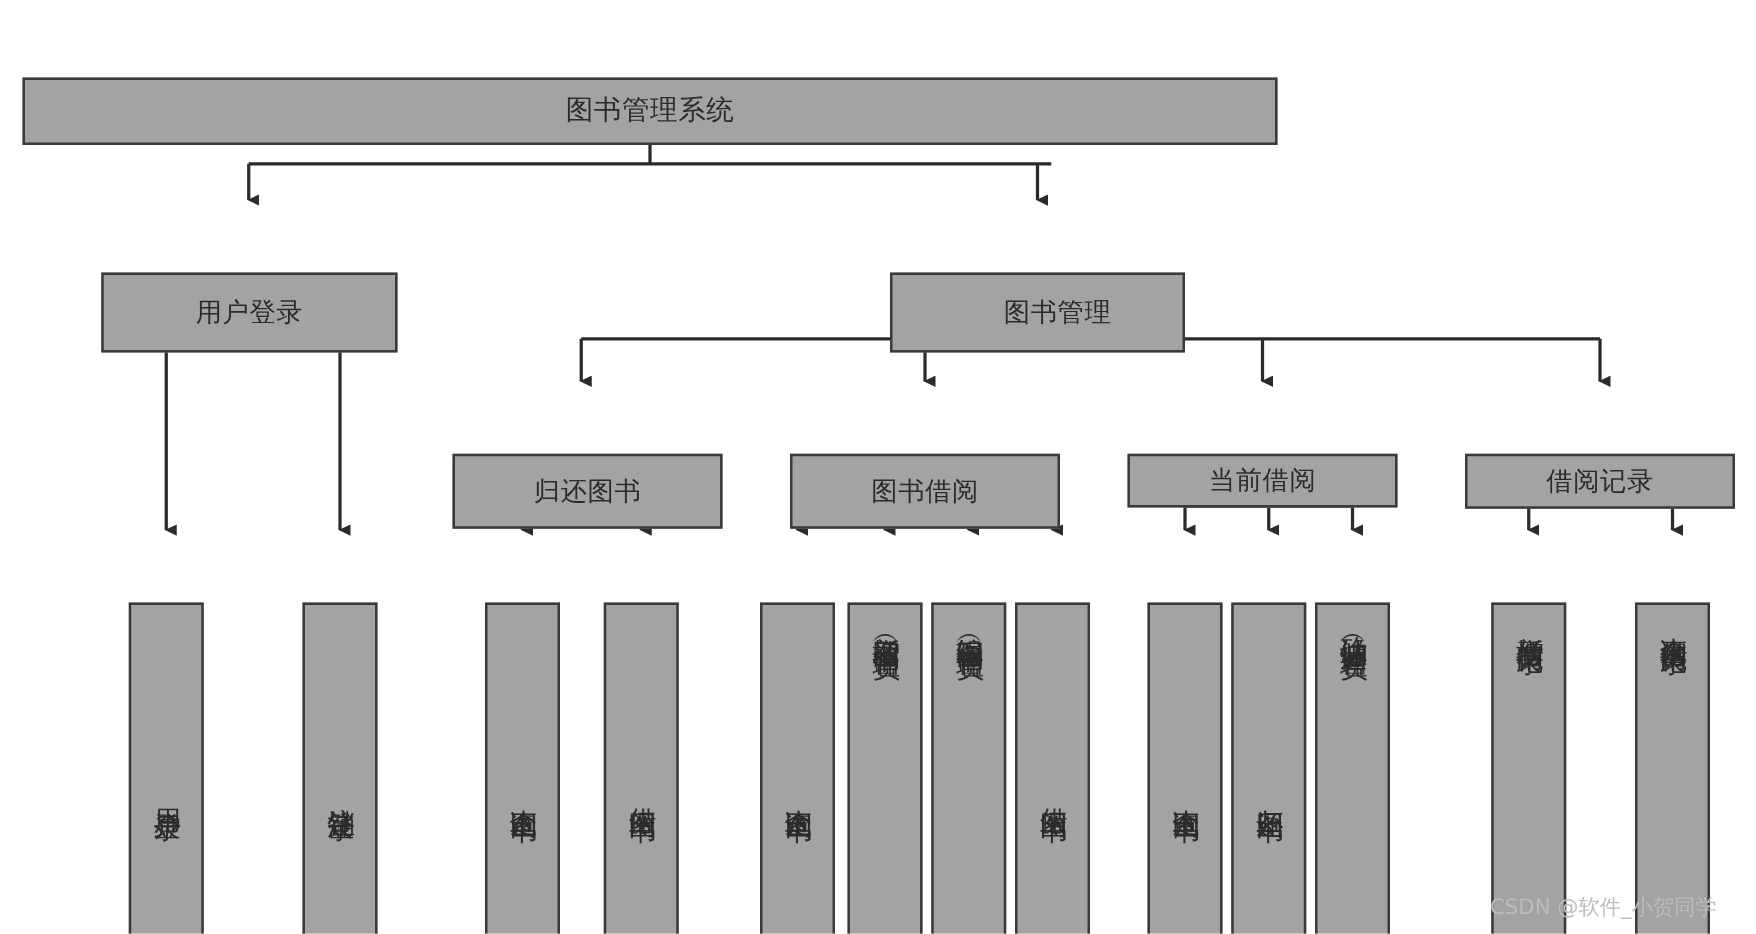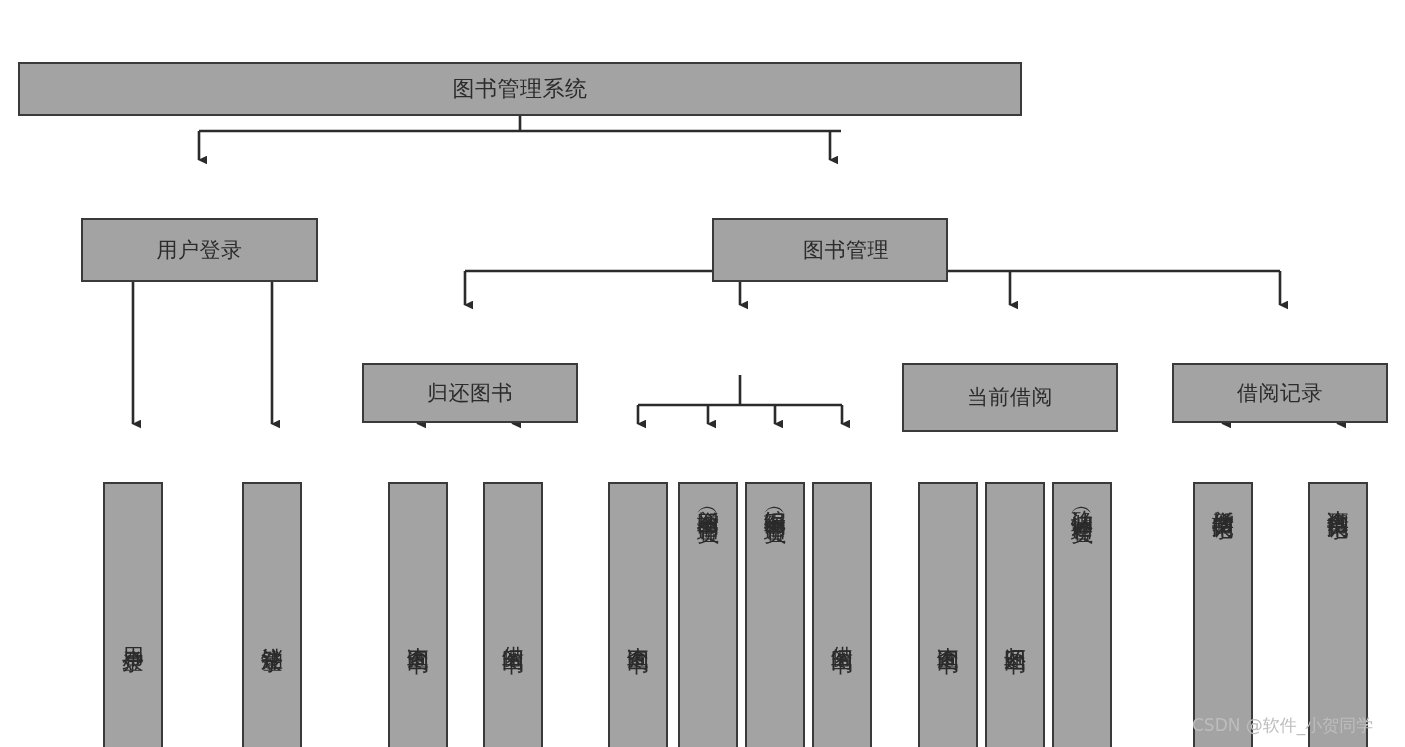--- a/index.html
+++ b/index.html
@@ -140,24 +140,27 @@
   <div class="node horiz" style="left:81px; top:170px; width:237px; height:64px;">
     <span class="node-label">用户登录</span>
   </div>
   <div class="node horiz" style="left:712px; top:170px; width:236px; height:64px;padding-left:32px;">
     <span class="node-label">图书管理</span>
   </div>
 
   <div class="node horiz" style="left:362px; top:315px; width:216px; height:60px;">
     <span class="node-label">归还图书</span>
   </div>
-  <div class="node horiz" style="left:902px; top:315px; width:216px; height:69px;">
+  <div class="node horiz" style="left:632px; top:315px; width:216px; height:60px;">
+    <span class="node-label">图书借阅</span>
+  </div>
+  <div class="node horiz" style="left:902px; top:315px; width:216px; height:43px;">
     <span class="node-label">当前借阅</span>
   </div>
-  <div class="node horiz" style="left:1172px; top:315px; width:216px; height:60px;">
+  <div class="node horiz" style="left:1172px; top:315px; width:216px; height:44px;">
     <span class="node-label">借阅记录</span>
   </div>
 
   <div class="node vert short" style="left:103px; top:434px; width:60px; height:301px;">
     <span class="node-label">用户登录</span>
   </div>
   <div class="node vert short" style="left:242px; top:434px; width:60px; height:301px;">
     <span class="node-label">注销登录</span>
   </div>
 

